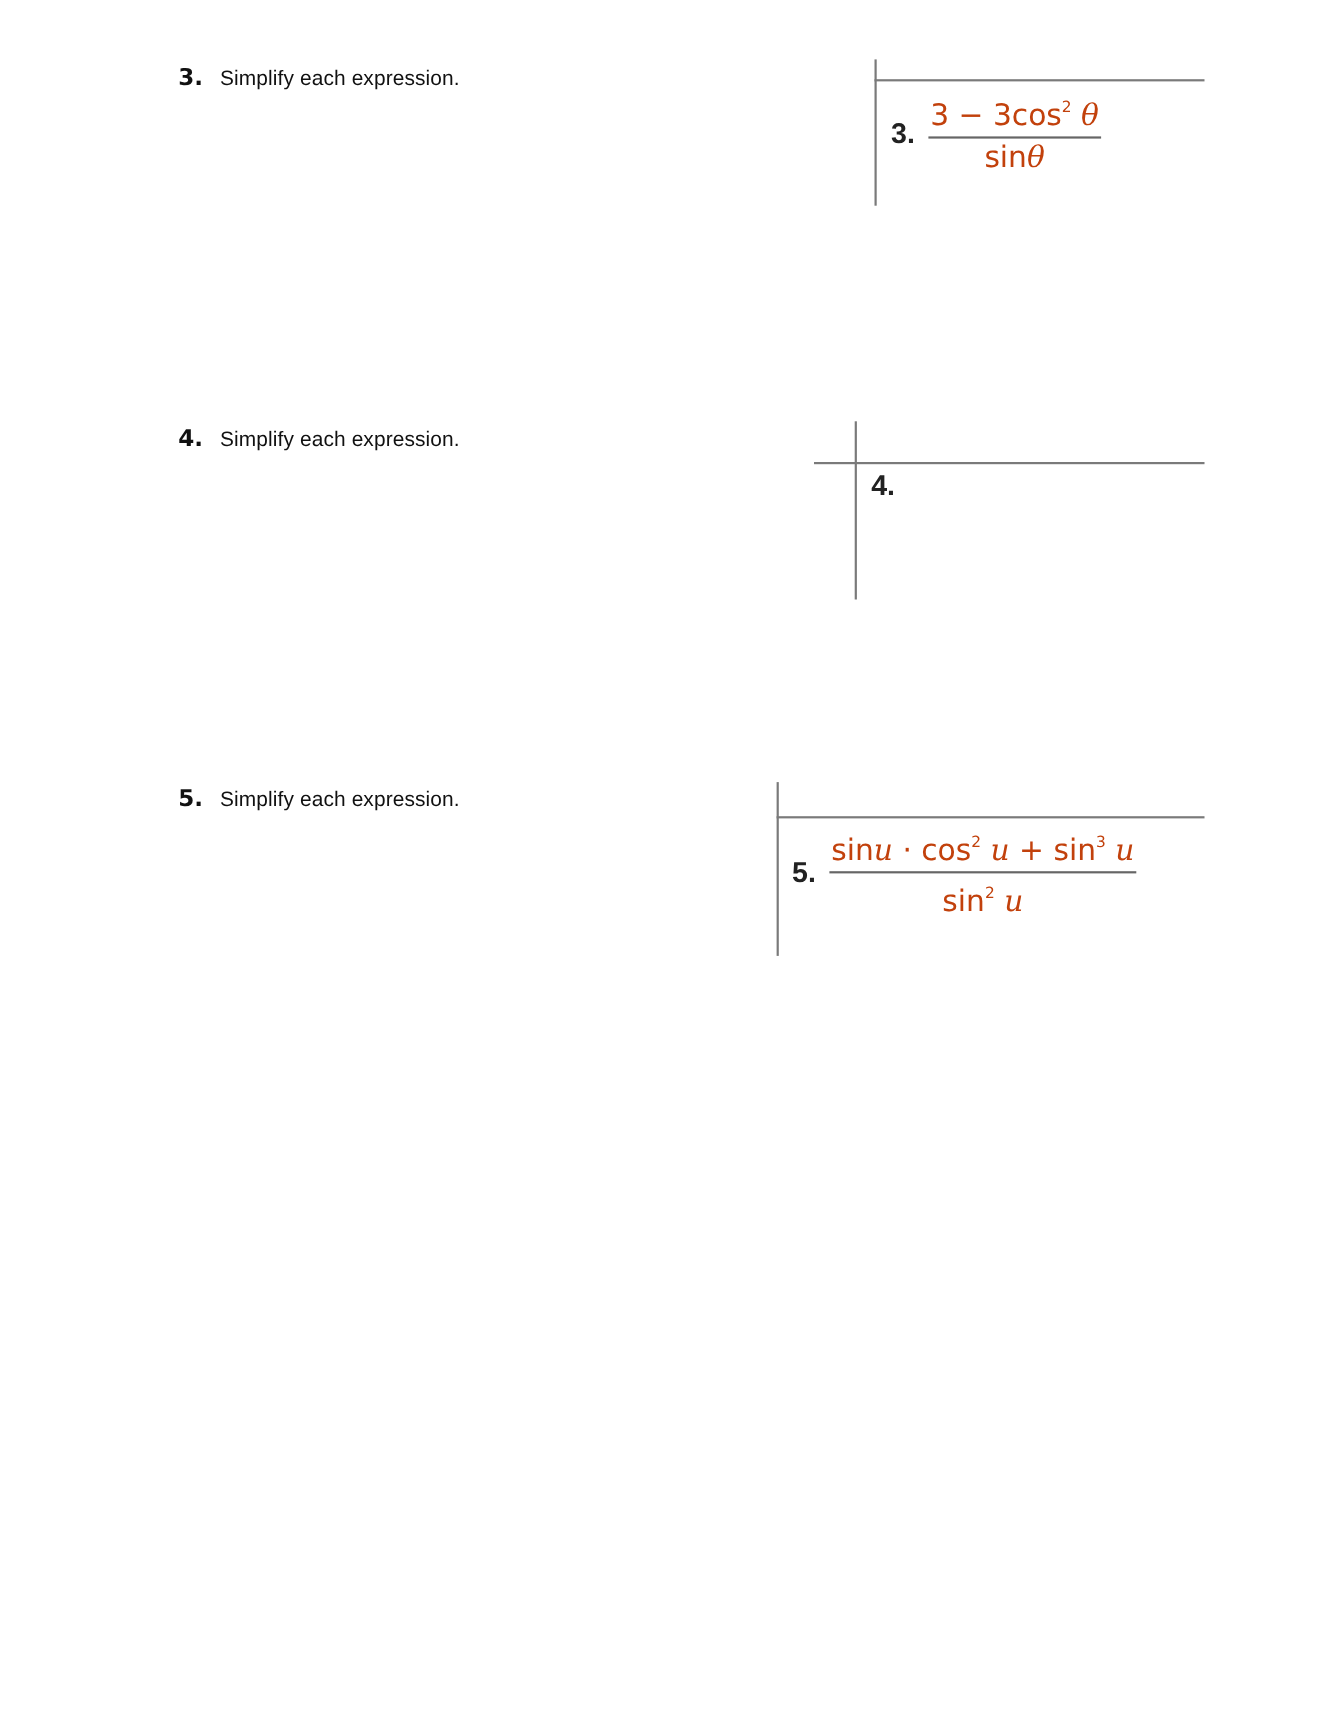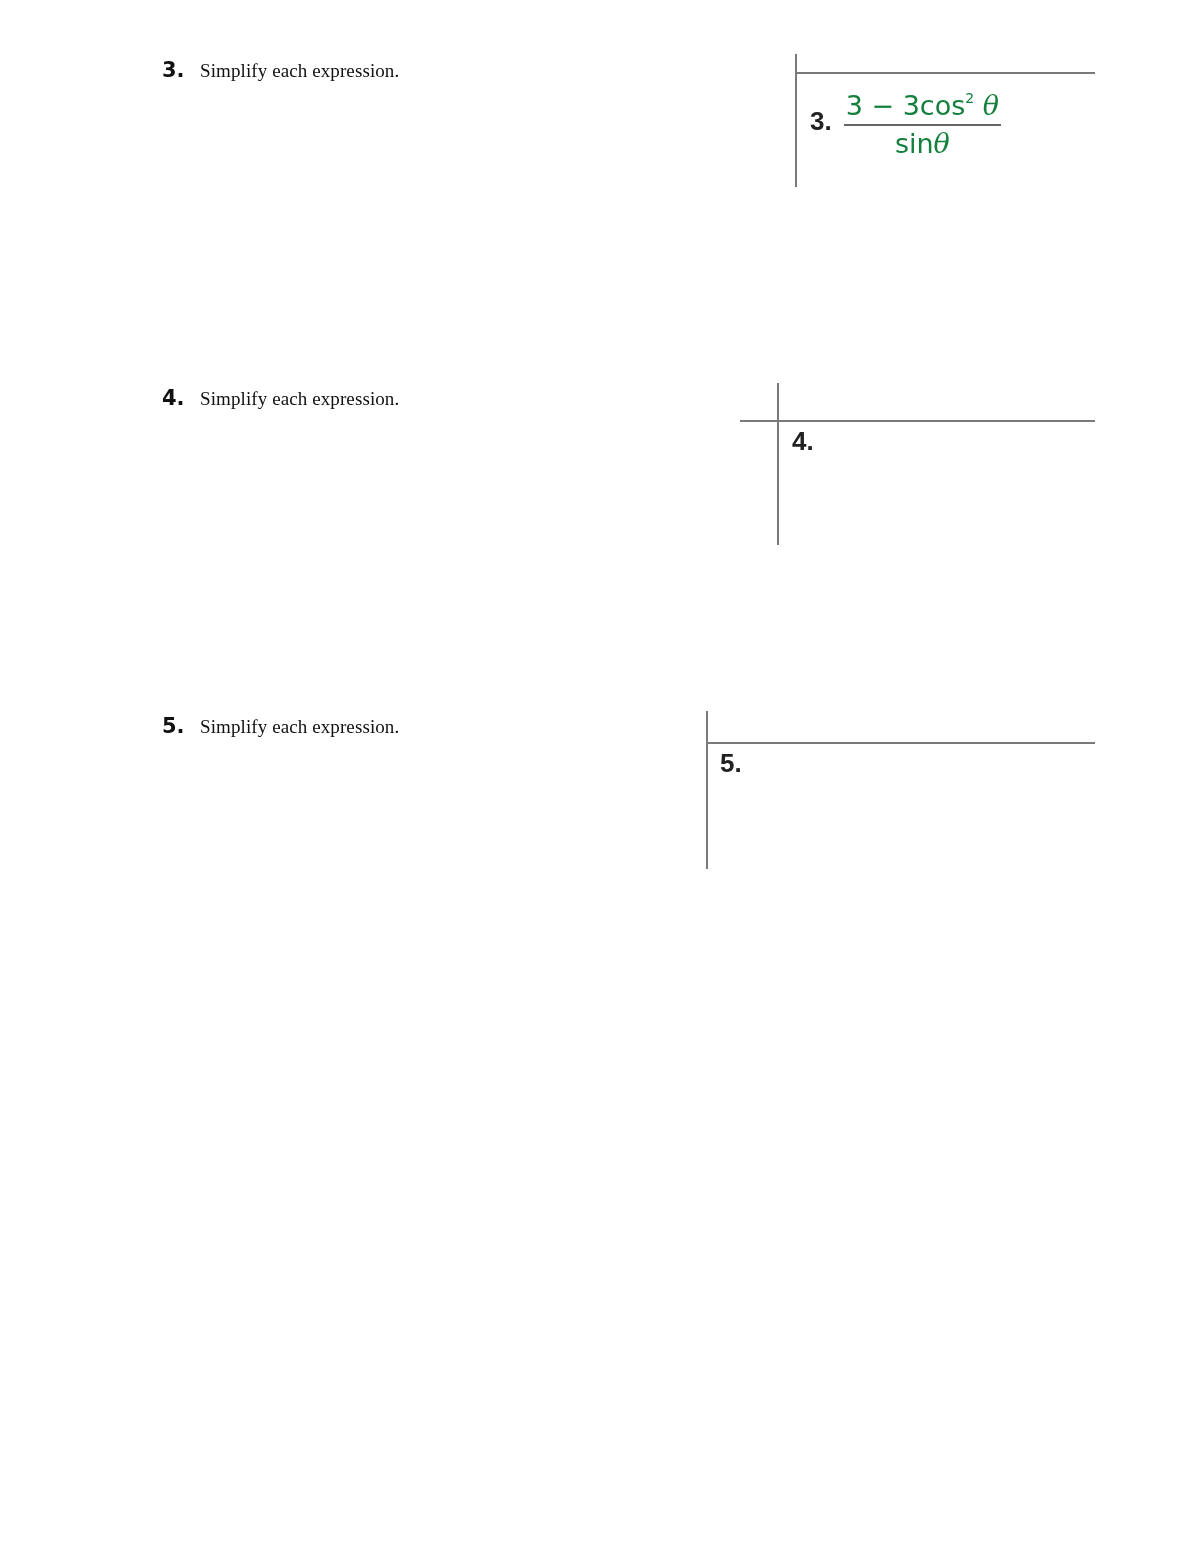--- a/index.html
+++ b/index.html
@@ -1,24 +1,24 @@
 <!DOCTYPE html>
 <html><head>
   <meta charset="utf-8">
   <style>
     html, body { margin: 0; padding: 0; background: #ffffff; }
     body { width: 1200px; height: 1556px; position: relative; overflow: hidden; font-family: "Liberation Sans", sans-serif; color: #111; }
     .q-label { position: absolute; left: 162px; display: flex; align-items: baseline; }
     .q-num { font-family: "DejaVu Sans", sans-serif; font-weight: bold; font-size: 21px; width: 38px; }
-    .q-text { font-family: Liberation Serif, serif; font-size: 19px; letter-spacing: 0.1px; }
+    .q-text { font-family: Liberation Sans, sans-serif; font-size: 19px; letter-spacing: 0.1px; }
     .vline { position: absolute; width: 2px; background: #7a7a7a; }
     .hline { position: absolute; height: 2px; background: #7a7a7a; }
     .expr { position: absolute; display: flex; align-items: center; }
     .expr-num { font-family: "Liberation Sans", sans-serif; font-weight: bold; font-size: 26px; margin-right: 12px; color: #222; }
-    .frac { display: inline-flex; flex-direction: column; align-items: center; font-family: "DejaVu Sans", sans-serif; font-size: 27px; color: #15803d; }
+    .frac { display: inline-flex; flex-direction: column; align-items: center; font-family: "DejaVu Sans", sans-serif; font-size: 27px; color: #c2410c; }
     .frac .num, .frac .den { padding: 0 2px; white-space: nowrap; line-height: 36px; }
     .frac .bar { align-self: stretch; height: 2px; background: #666; }
     sup { font-size: 14px; vertical-align: 12px; }
     .var { font-family: "DejaVu Serif", serif; font-style: italic; }
   </style>
 </head>
 <body>
 
 <div class="q-label" style="top:58px;">
   <span class="q-num">3.</span>
@@ -46,13 +46,18 @@
 </div>
 
 <div class="q-label" style="top:714px;">
   <span class="q-num">5.</span>
   <span class="q-text">Simplify each expression.</span>
 </div>
 <div class="vline" style="left:706px; top:711px; height:158px;"></div>
 <div class="hline" style="left:706px; top:742px; width:389px;"></div>
 <div class="expr" style="left:720px; top:748px;">
   <span class="expr-num">5.</span>
+  <span class="frac">
+    <span class="num"><span>sin</span><span class="var">u</span><span> · cos</span><sup>2</sup><span> </span><span class="var">u</span><span> + sin</span><sup>3</sup><span> </span><span class="var">u</span></span>
+    <span class="bar"></span>
+    <span class="den"><span>sin</span><sup>2</sup><span> </span><span class="var">u</span></span>
+  </span>
 </div>
 
 </body></html>

